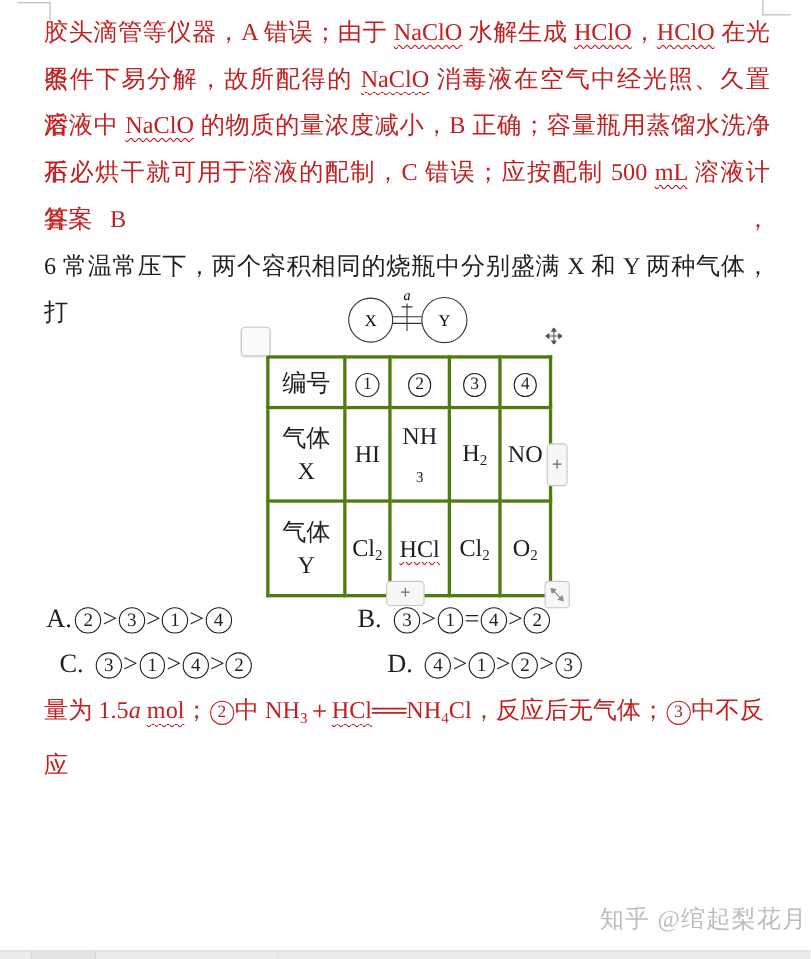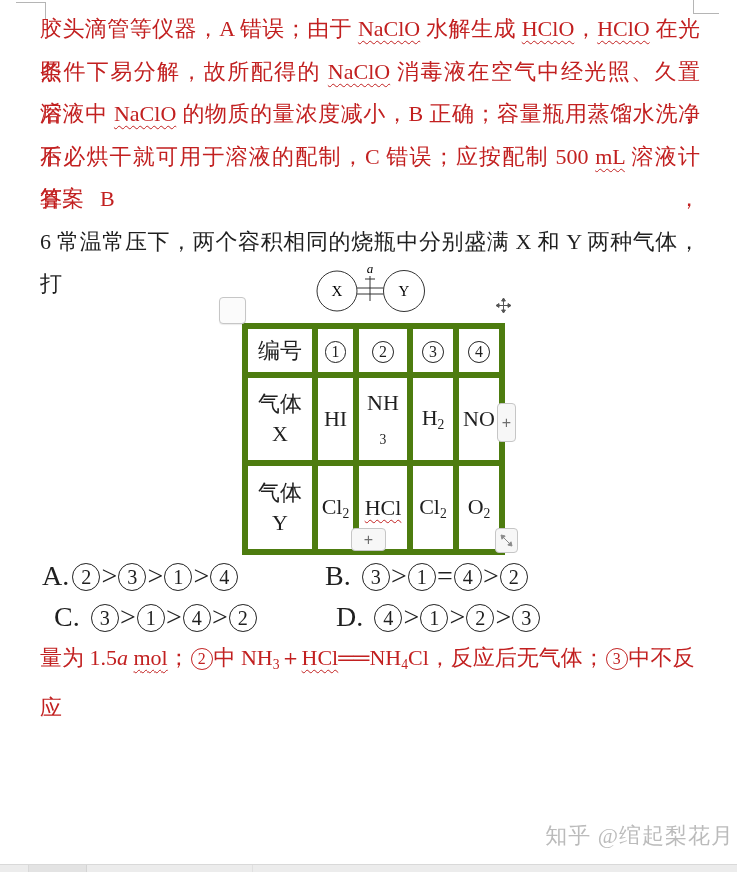--- a/index.html
+++ b/index.html
@@ -27,33 +27,33 @@
   .answer-line{display:flex;gap:16px;text-align:right;}
   
   .diagram{position:relative;height:60px;}
   .diagram svg{position:absolute;left:276px;top:0;}
   .move-handle{position:absolute;left:179px;top:34px;width:25px;height:25px;
     border:1px solid #c6c6c6;border-radius:4px;background:#fbfbfb;
     box-shadow:0 1px 1px rgba(0,0,0,.08);display:flex;align-items:center;justify-content:center;z-index:5;}
   
   .table-wrap{position:relative;margin-left:202px;width:257px;}
   table.qtable{border-collapse:collapse;table-layout:fixed;width:257px;}
-  table.qtable td{border:6px solid #4d7c0f;text-align:center;vertical-align:middle;
+  table.qtable td{border:3px solid #4d7c0f;text-align:center;vertical-align:middle;
     font-size:22px;line-height:1.35;padding:0;}
   tr.r1 td{height:43px;}
   tr.r2 td{height:82px;}
   tr.r3 td{height:83px;}
   .handle-btn{position:absolute;border:1px solid #c6c6c6;border-radius:4px;background:#f7f7f7;
     color:#6e6e6e;display:flex;align-items:center;justify-content:center;
     font-family:"Liberation Sans","DejaVu Sans",sans-serif;z-index:5;}
   .plus-col{left:255px;top:80px;width:17px;height:37px;font-size:16px;}
   .plus-row{left:109px;top:205px;width:33px;height:21px;font-size:16px;}
   .resize-handle{left:253px;top:205px;width:21px;height:23px;}
   
-  .opt-row{position:relative;height:41px;line-height:41px;font-size:28px;}
+  .opt-row{position:relative;height:41px;line-height:41px;font-size:24px;}
   .opt{position:absolute;white-space:nowrap;}
   .opt-label{margin-right:10px;}
   .opt-label.tight{margin-right:2px;}
   
   .watermark{position:absolute;right:3px;top:821px;font-size:22px;color:#b0b0b0;
     opacity:.85;letter-spacing:1px;z-index:6;}
   
   .bottombar{position:absolute;left:0;bottom:0;width:737px;height:7px;background:#ececec;
     border-top:1px solid #d9d9d9;z-index:7;display:flex;}
   .bottombar .seg1{width:28px;border-right:1px solid #d9d9d9;}
@@ -160,21 +160,21 @@
         <span class="opt-label tight">A.</span><span><span class="circ">2</span><span>&gt;</span><span class="circ">3</span><span>&gt;</span><span class="circ">1</span><span>&gt;</span><span class="circ">4</span></span>
       </span>
       <span class="opt" style="left:285px;">
         <span class="opt-label">B.</span><span><span class="circ">3</span><span>&gt;</span><span class="circ">1</span><span>=</span><span class="circ">4</span><span>&gt;</span><span class="circ">2</span></span>
       </span>
     </div>
     <div class="opt-row">
       <span class="opt" style="left:14px;">
         <span class="opt-label">C.</span><span><span class="circ">3</span><span>&gt;</span><span class="circ">1</span><span>&gt;</span><span class="circ">4</span><span>&gt;</span><span class="circ">2</span></span>
       </span>
-      <span class="opt" style="left:296px;">
+      <span class="opt" style="left:312px;">
         <span class="opt-label">D.</span><span><span class="circ">4</span><span>&gt;</span><span class="circ">1</span><span>&gt;</span><span class="circ">2</span><span>&gt;</span><span class="circ">3</span></span>
       </span>
     </div>
 
     <div class="line red"><span>量为 1.5</span><span class="it">a</span><span> </span><span class="wavy">mol</span><span>；</span><span class="circ">2</span><span>中 NH</span><span class="sub">3</span><span>＋</span><span class="wavy">HCl</span><span>══NH</span><span class="sub">4</span><span>Cl，反应后无气体；</span><span class="circ">3</span><span>中不反应</span></div>
 
   </div>
 
   <div class="watermark">知乎 @绾起梨花月</div>
 

